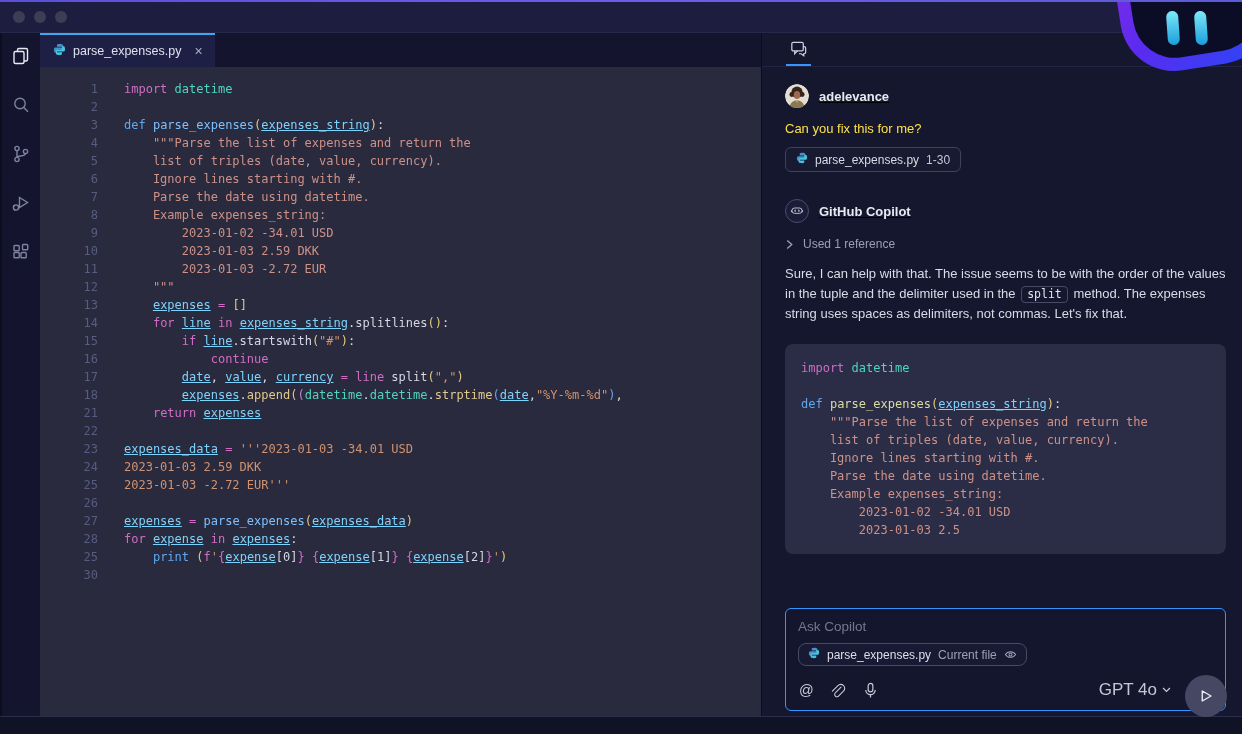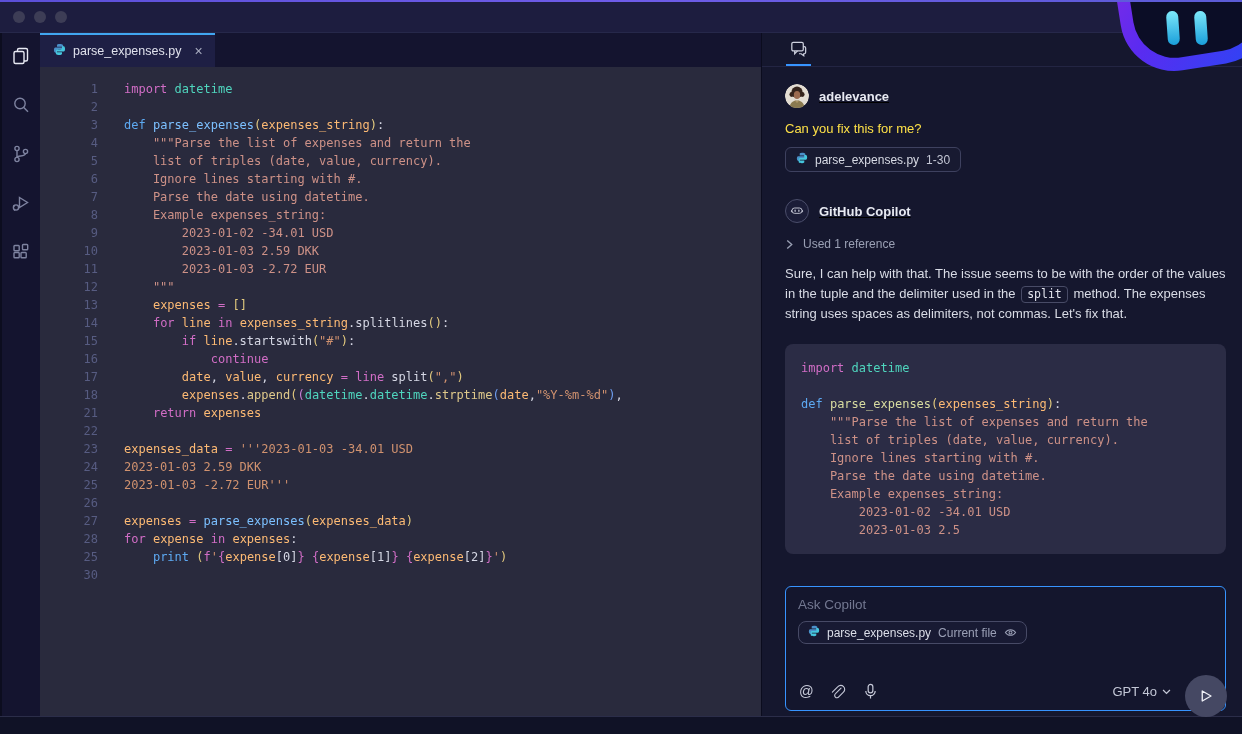--- a/index.html
+++ b/index.html
@@ -29,21 +29,21 @@
   .editor { flex:1; padding-top:13px; font-family:"DejaVu Sans Mono", monospace; font-size:12px; overflow:hidden; }
   .code-line { display:flex; height:18px; line-height:18px; }
   .code-text { white-space:pre; }
   .editor .ln { width:84px; padding-right:26px; text-align:right; color:#575c82; flex:none; }
 
   
   .tk-kw  { color:#d16dc6; }
   .tk-def { color:#5da9f2; }
   .tk-fn  { color:#7cc0ff; }
   .tk-fn2 { color:#d8dca0; }
-  .tk-var { color:#fdba74; }
+  .tk-var { color:#7dd3fc;text-decoration:underline; }
   .tk-type{ color:#4fd6be; }
   .tk-doc { color:#cd9187; }
   .tk-str { color:#d1926f; }
   .tk-p1  { color:#e2c97e; }
   .tk-p2  { color:#c77dd6; }
   .tk-p3  { color:#6f9ff2; }
   .tk-pl  { color:#d5d7e4; }
   .tk-meth{ color:#dfc98b; }
 
   
@@ -68,29 +68,29 @@
 
   .ref-row { margin-top:14px; display:flex; align-items:center; gap:9px; color:#9aa0b4; font-size:12px; cursor:pointer; }
   .ref-row svg { stroke:#9aa0b4; fill:none; stroke-width:1.5; }
 
   .para { margin-top:13px; font-size:13px; line-height:19.5px; color:#d9dce6; max-width:441px; }
   .inline-code { font-family:"DejaVu Sans Mono", monospace; font-size:11.5px; border:1px solid #484b66; border-radius:4px; padding:0px 5px 1px; margin:0 2px; color:#e3e5ee; white-space:nowrap; }
 
   .code-block { margin-top:20px; width:441px; background:#2b2c45; border-radius:8px; padding:15px 16px; font-family:"DejaVu Sans Mono", monospace; font-size:12px; }
 
   
-  .input-box { position:absolute; left:23px; right:18px; bottom:5px; height:125px; border:1px solid #3794ff; border-radius:6px; background:#14162d; padding:10px 12px; }
+  .input-box { position:absolute; left:23px; right:18px; bottom:5px; height:103px; border:1px solid #3794ff; border-radius:6px; background:#14162d; padding:10px 12px; }
   .placeholder { color:#737891; font-size:13.5px; }
   .input-chip { margin-top:9px; display:inline-flex; align-items:center; gap:7px; border:1px solid #474a66; border-radius:8px; padding:3px 9px; font-size:12px; color:#dcdfe9; background:#181a33; }
   .input-chip .badge { color:#9ba0b6; }
   .input-chip svg.eye { stroke:#9ba0b6; fill:none; stroke-width:1.1; }
   .input-actions { position:absolute; left:13px; right:14px; bottom:10px; display:flex; align-items:center; gap:16px; }
   .input-actions .at { color:#c6c9d8; font-size:14.5px; line-height:1; }
   .input-actions svg { stroke:#c6c9d8; fill:none; stroke-width:1.3; }
-  .model { margin-left:auto; margin-right:40px; display:flex; align-items:center; gap:5px; font-size:13px; color:#c3c7d6; cursor:pointer; }
+  .model { margin-left:auto; margin-right:40px; display:flex; align-items:center; gap:5px; font-size:17px; color:#c3c7d6; cursor:pointer; }
   .model svg { stroke:#c3c7d6; fill:none; stroke-width:1.5; }
   .send-btn { position:absolute; right:-2px; bottom:-7px; width:42px; height:42px; border-radius:50%; background:#454863; border:none; display:flex; align-items:center; justify-content:center; cursor:pointer; }
   .send-btn svg { stroke:#f0f1f7; fill:none; stroke-width:1.6; stroke-linejoin:round; }
 
   .statusbar { height:18px; background:#101226; border-top:1px solid #2b2d49; }
 
   .mascot { position:absolute; top:2px; right:0; z-index:50; pointer-events:none; }
 </style>
 </head>
 <body>

